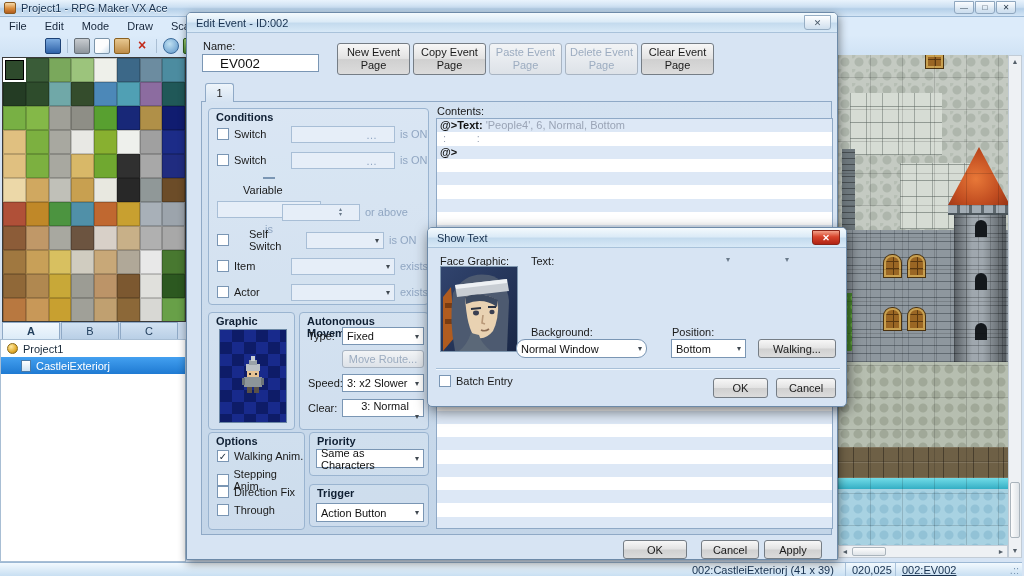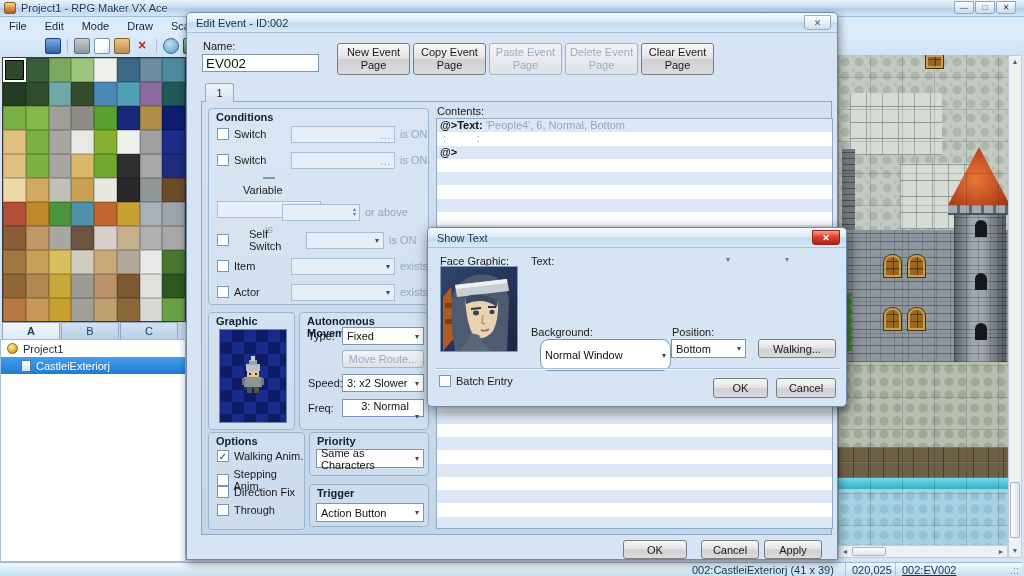--- a/index.html
+++ b/index.html
@@ -102,21 +102,21 @@
   .dlg-title { height:20px; border-radius:4px 4px 0 0; display:flex; align-items:center; padding:0 9px;
     background:linear-gradient(180deg,#f4fafd 0%,#dcebf7 45%,#c4dbee 55%,#d8e9f7 100%);
     border-bottom:1px solid #a9c2da; color:#17314f; }
   .close-lite { position:absolute; top:2px; width:27px; height:15px; border:1px solid #97aec4; border-radius:0 0 3px 3px;
     background:linear-gradient(180deg,#fdfeff,#cfdfee); color:#4a5a6a; font-size:9px; text-align:center; line-height:14px; }
   .close-red { position:absolute; top:2px; width:28px; height:15px; border:1px solid #8a2418; border-radius:0 0 3px 3px;
     background:linear-gradient(180deg,#f2a088,#d8442c 45%,#b02414); color:#fff; font-size:9px; font-weight:bold; text-align:center; line-height:14px; }
   .btn { background:linear-gradient(180deg,#f7f7f7,#e3e3e3 48%,#d0d0d0 52%,#dcdcdc); border:1px solid #757d85; border-radius:3px;
     color:#1a1a1a; text-align:center; display:flex; align-items:center; justify-content:center; }
   .btn.disabled { color:#9cacc0; border-color:#a8b4c2; background:linear-gradient(180deg,#f2f4f6,#dde2e8);text-align:center; }
-  .input { background:#fff; border:1px solid #7a96b4; padding:0 3px; line-height:16px; color:#111; }
+  .input { background:#fff; border:1px solid #7a96b4; padding:0 17px; line-height:16px; color:#111; }
   .input.dim { background:#e6eef8; border-color:#a8bed6; }
   .combo { background:#fff; border:1px solid #7a96b4; display:flex; align-items:center; padding-left:4px; color:#111; }
   .combo .arr { margin-left:auto; padding:0 4px; color:#404850; font-size:8px; }
   .combo.dim { background:#e6eef8; border-color:#a8bed6; color:#8aa2be; }
   .group { position:absolute; border:1px solid #9ab4d0; border-radius:4px; background:rgba(236,244,250,.25); }
   .group > .gtitle { position:absolute; top:2px; left:7px; font-weight:bold; color:#0f1f33; }
   .cb { width:12px; height:12px; background:#fff; border:1px solid #7a96b4; font-size:10px; line-height:11px; text-align:center; color:#1a2a3a; }
   .gray { color:#90a6c2; }
 
   
@@ -492,21 +492,21 @@
         <div class="combo abs" style="left:42px;top:14px;width:82px;height:18px;">
           <span>Fixed</span>
           <span class="arr">▾</span>
         </div>
         <div class="btn disabled abs" style="left:42px;top:37px;width:82px;height:18px;">Move Route...</div>
         <span class="abs" style="left:8px;top:64px;">Speed:</span>
         <div class="combo abs" style="left:42px;top:61px;width:82px;height:18px;">
           <span>3: x2 Slower</span>
           <span class="arr">▾</span>
         </div>
-        <span class="abs" style="left:8px;top:89px;">Freq:</span>
+        <span class="abs" style="left:8px;top:89px;">Clear:</span>
         <div class="combo abs" style="left:42px;top:86px;width:82px;height:18px;flex-direction:column;">
           <span>3: Normal</span>
           <span class="arr">▾</span>
         </div>
       </div>
 
       <div class="group" style="left:6px;top:330px;width:97px;height:98px;" id="optionsGroup">
         <span class="gtitle">Options</span>
       <div class="opt-row" style="left: 8px; top: 17px;">
             <span class="cb">✓</span>
@@ -582,21 +582,21 @@
         <path d="M30 66 Q26 78 18 84 L50 84 Q40 76 38 68Z" fill="#5b6878"></path>
         <path d="M50 60 Q58 70 66 84 L44 84 Q50 72 50 60Z" fill="#44506200"></path>
       </svg>
     </div>
 
     <span class="abs" style="left:103px;top:27px;">Text:</span>
     <span class="mini-arr" style="left:298px;">▾</span>
     <span class="mini-arr" style="left:357px;">▾</span>
 
     <span class="abs" style="left:103px;top:98px;">Background:</span>
-    <div class="combo abs" style="left:112px;top:111px;width:131px;height:32px;border-radius:9px;">
+    <div class="combo abs" style="left:88px;top:111px;width:131px;height:19px;border-radius:9px;">
       <span>Normal Window</span>
       <span class="arr">▾</span>
     </div>
     <span class="abs" style="left:244px;top:98px;">Position:</span>
     <div class="combo abs" style="left:243px;top:111px;width:75px;height:19px;">
       <span>Bottom</span>
       <span class="arr">▾</span>
     </div>
     <div class="btn abs" style="left:330px;top:111px;width:78px;height:19px;">Walking...</div>
 

